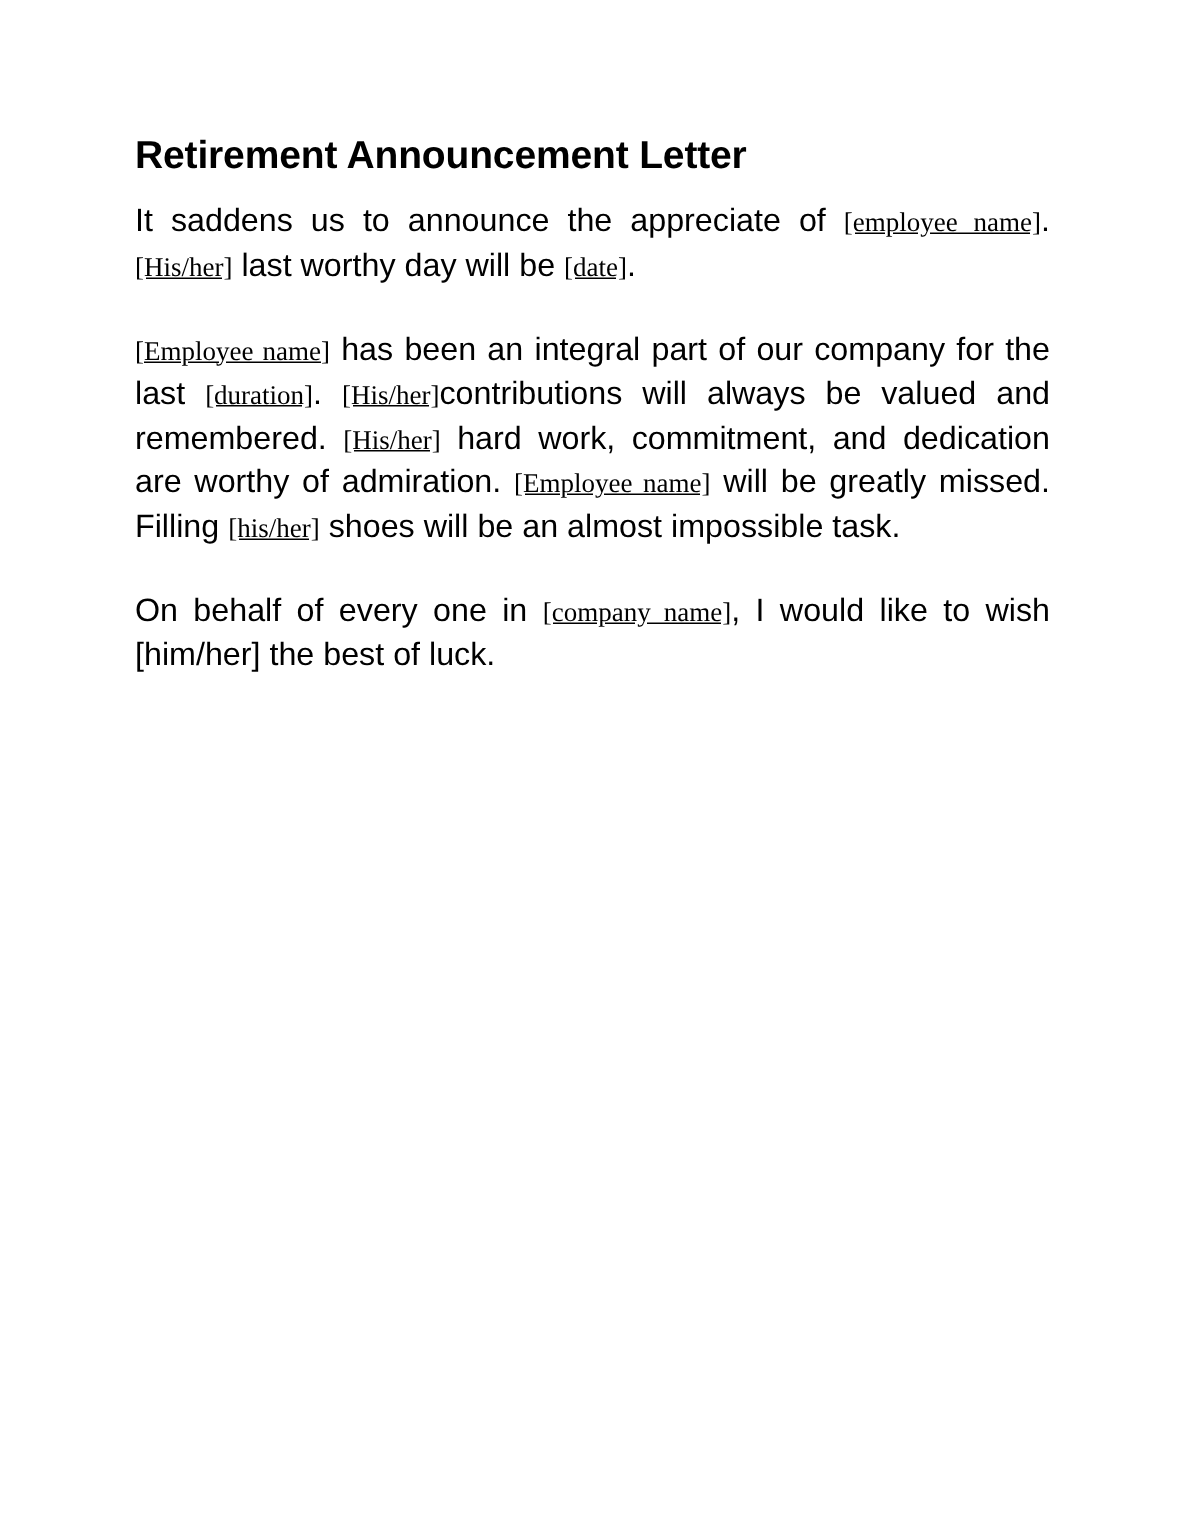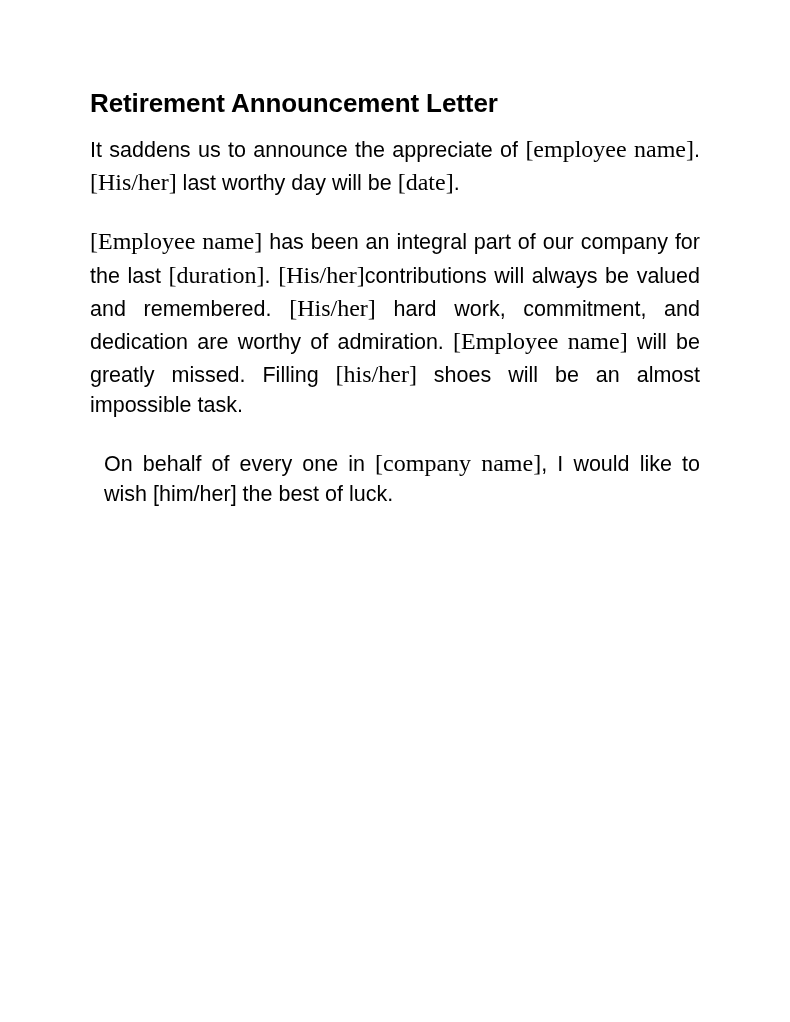--- a/index.html
+++ b/index.html
@@ -36,25 +36,25 @@
   }
   p.para {
     font-size: 21.5px;
     line-height: 1.38;
     margin: 0 0 26px 0;
     text-align: justify;
     text-justify: inter-word;
   }
   p.para:last-child {
     margin-bottom: 0;
-    margin-left: 14px;
   }
   .ph {
     font-family: "Liberation Serif", serif;
-    font-size: 24px;
+    font-size: 18px;
+    text-decoration: underline;
   }
   .nojust {
     text-align: left;
   }
 </style>
 </head>
 <body>
 
 <div class="page">
   <div class="doc-body">

